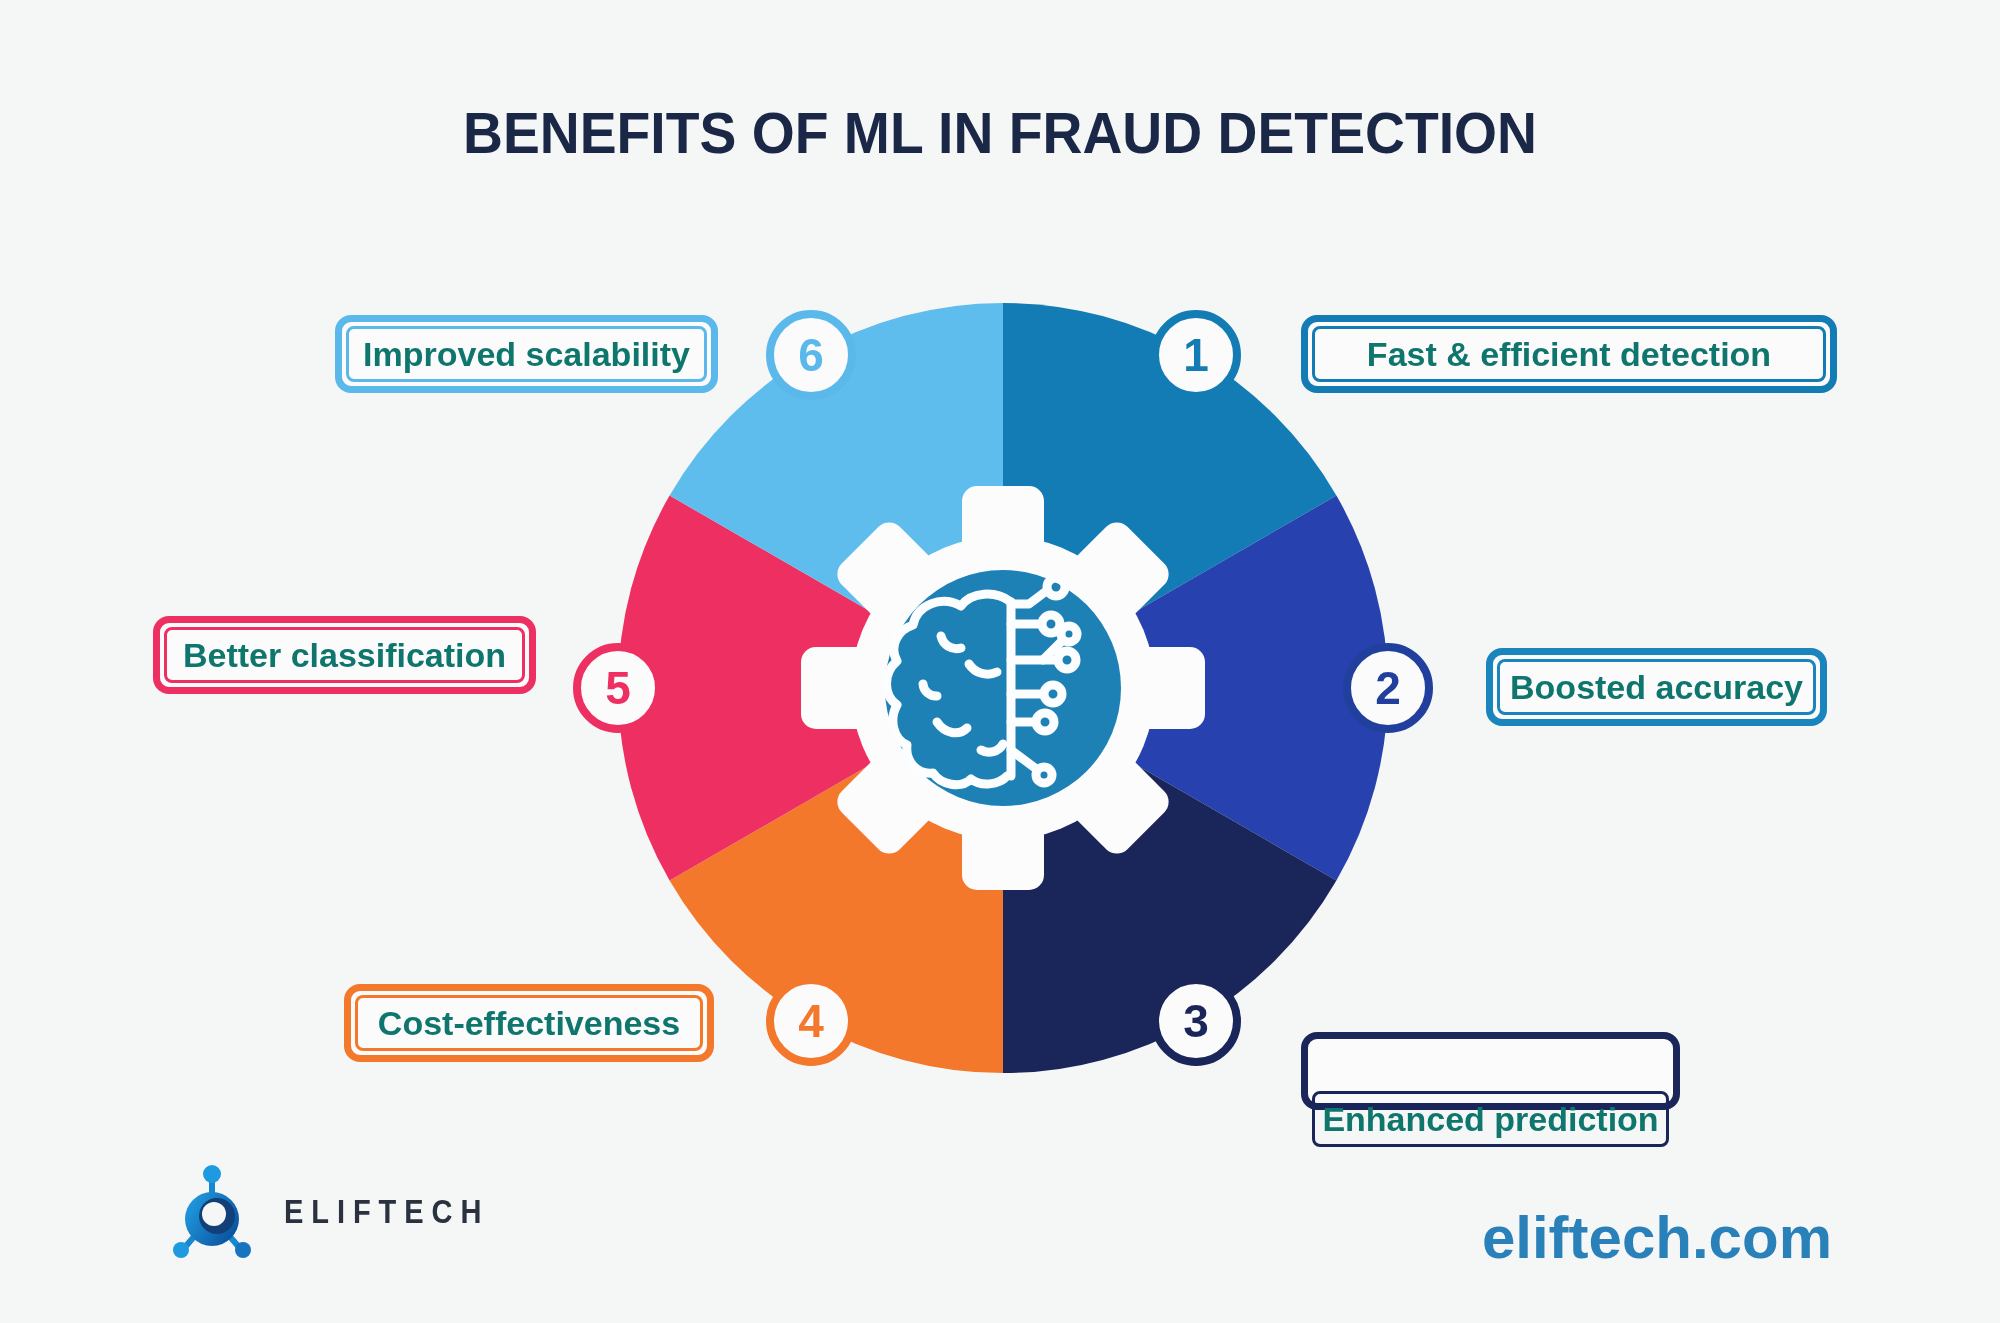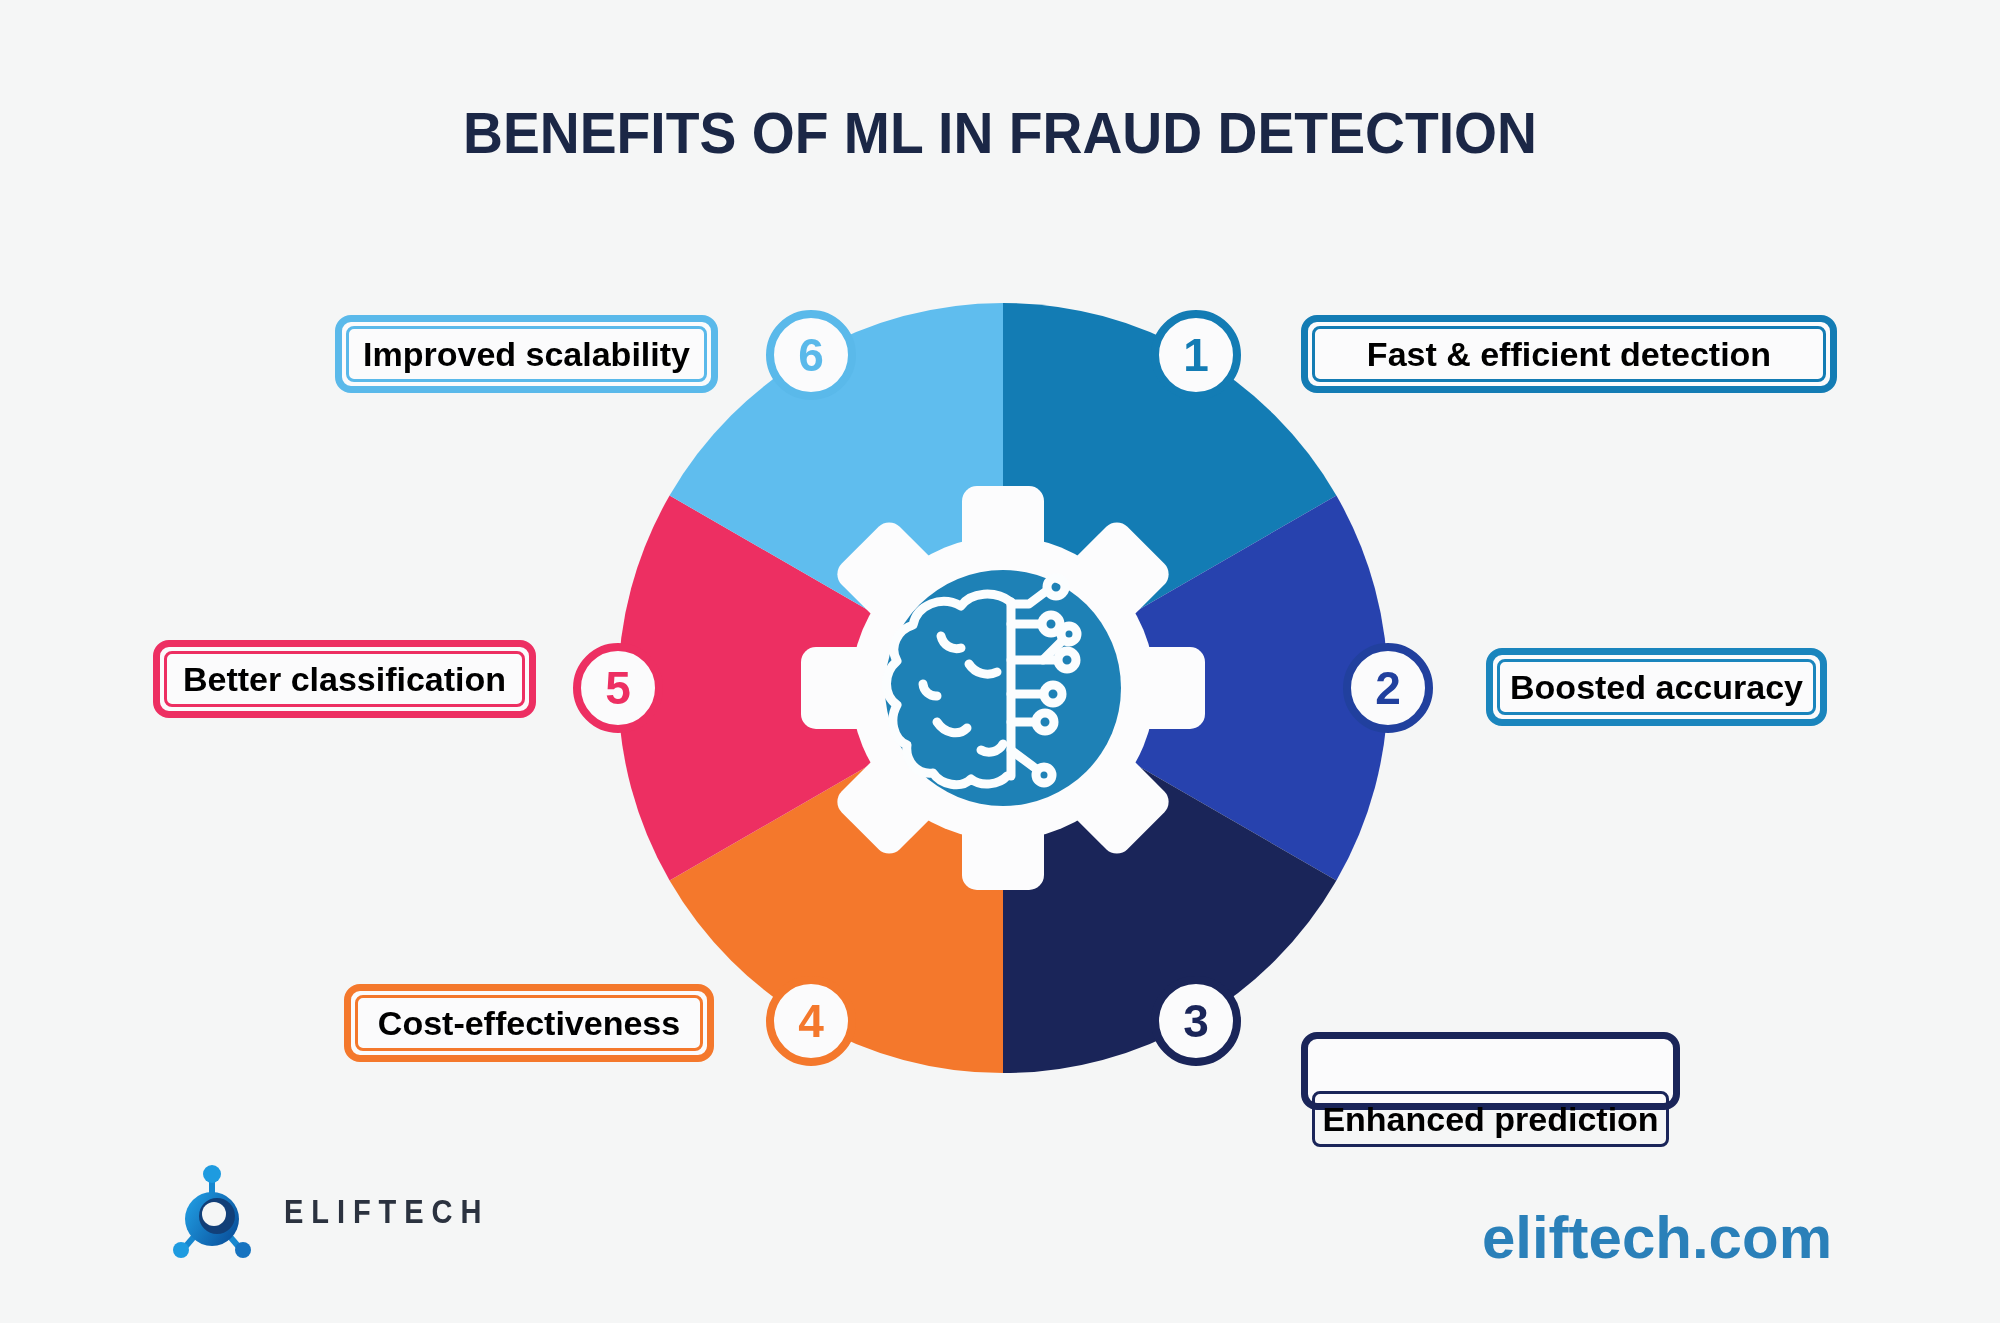--- a/index.html
+++ b/index.html
@@ -25,21 +25,21 @@
     font-size:46px; font-weight:700;
   }
   
   .label-box {
     position:absolute; height:78px; border-radius:16px;
     border:7px solid #000; background:#fbfbfc; padding:4px;
   }
   .label-inner {
     width:100%; height:100%; border-radius:8px; border:3px solid #000;
     display:flex; align-items:center; justify-content:center;
-    font-size:34px; font-weight:700; color:#000000; white-space:nowrap;
+    font-size:34px; font-weight:700; color:#0f766e; white-space:nowrap;
     padding:0 18px;
   }
   
   .acc-1.badge { border-color:#137cb4; color:#137cb4; }
   .acc-2.badge { border-color:#21409e; color:#21409e; }
   .acc-3.badge { border-color:#1a2559; color:#1a2559; }
   .acc-4.badge { border-color:#f4782c; color:#f4782c; }
   .acc-5.badge { border-color:#ed2f62; color:#ed2f62; }
   .acc-6.badge { border-color:#5ab9ea; color:#5ab9ea; }
   .acc-1.label-box, .acc-1 .label-inner { border-color:#137cb4; }
@@ -160,21 +160,21 @@
   <div class="label-box acc-3" style="left:1301px; top:984px; width:379px;">
     <div class="label-inner">
         <span>Enhanced prediction</span>
       </div>
   </div>
   <div class="label-box acc-4" style="left:344px; top:984px; width:370px;">
     <div class="label-inner">
         <span>Cost-effectiveness</span>
       </div>
   </div>
-  <div class="label-box acc-5" style="left:153px; top:640px; width:383px;">
+  <div class="label-box acc-5" style="left:153px; top:616px; width:383px;">
     <div class="label-inner">
         <span>Better classification</span>
       </div>
   </div>
   <div class="label-box acc-6" style="left:335px; top:315px; width:383px;">
     <div class="label-inner">
         <span>Improved scalability</span>
       </div>
   </div>
 

